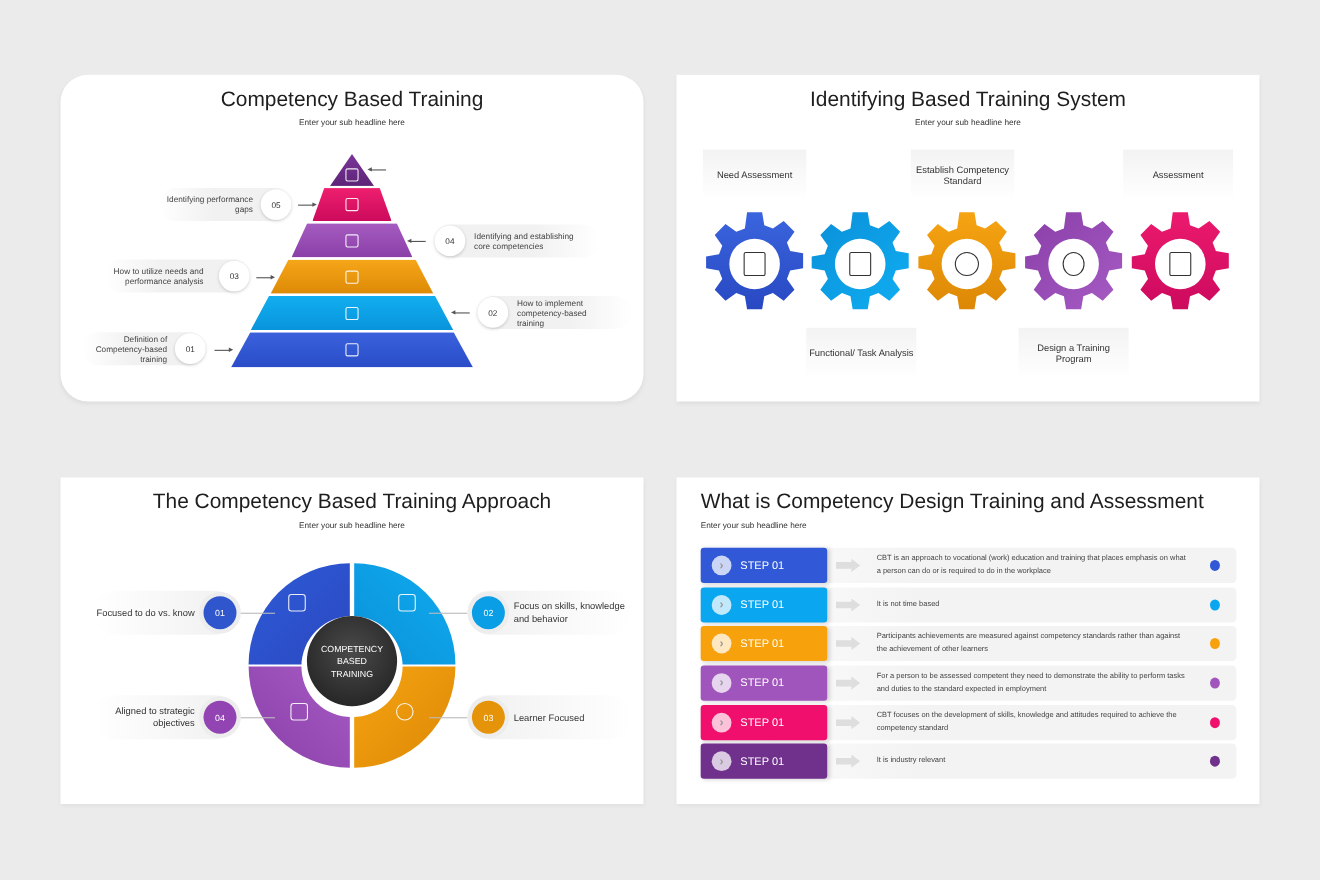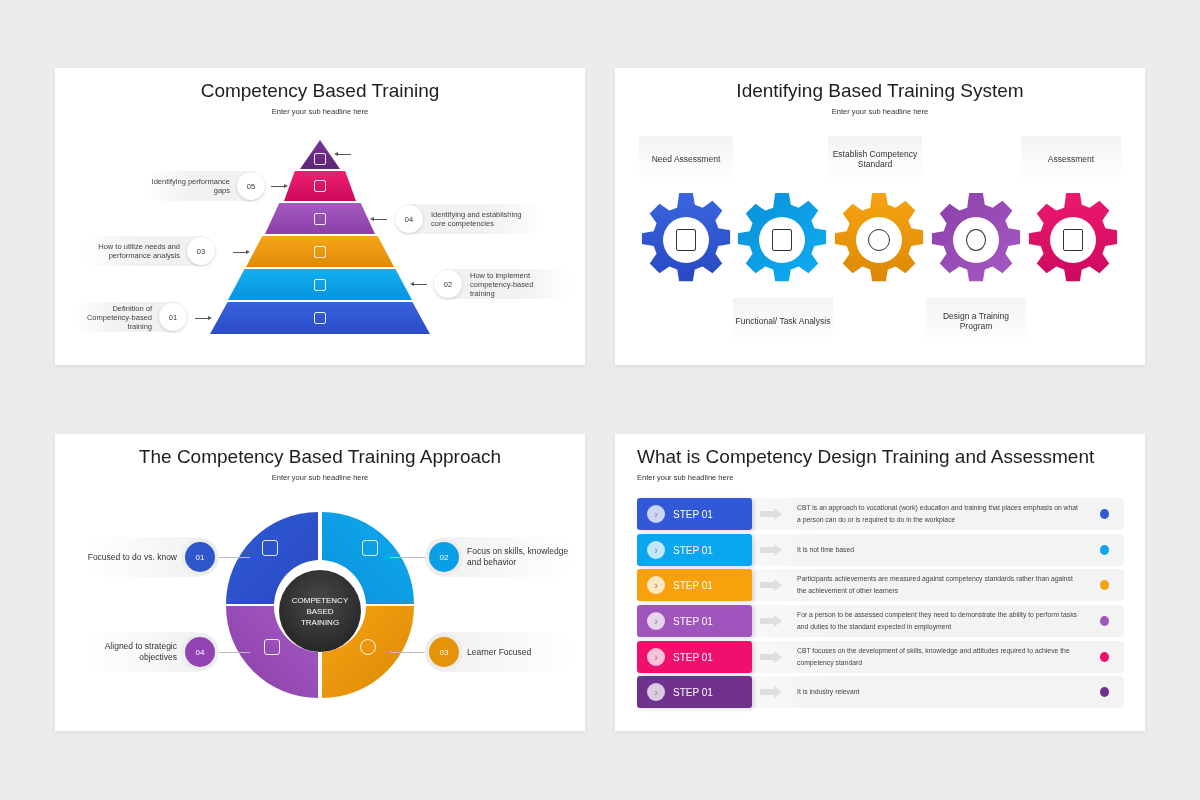--- a/index.html
+++ b/index.html
@@ -24,41 +24,41 @@
   
   .label-card { position: absolute; width: 94px; height: 46px; background: linear-gradient(180deg, #f3f3f3 0%, #ffffff 100%); display: flex; align-items: center; justify-content: center; text-align: center; font-size: 8.5px; color: #333; line-height: 10px; }
   .gear { position: absolute; width: 98px; height: 98px; }
   .gear svg { width: 100%; height: 100%; }
   .gear-inner { position: absolute; left: 26px; top: 26px; width: 46px; height: 46px; border-radius: 50%; background: #fff; display: flex; align-items: center; justify-content: center; }
   .gear-glyph { width: 20px; height: 22px; border: 1.3px solid #333; border-radius: 2px; position: relative; }
 
   
   .quad { position: absolute; width: 92px; height: 92px; display: flex; align-items: center; justify-content: center; }
   .quad-icon { width: 16px; height: 16px; border: 1.3px solid rgba(255,255,255,0.9); border-radius: 3px; }
-  .center-circle { position: absolute; width: 92px; height: 92px; border-radius: 50%; background: #fff; display: flex; align-items: flex-end; justify-content: center; }
+  .center-circle { position: absolute; width: 92px; height: 92px; border-radius: 50%; background: #fff; display: flex; align-items: flex-start; justify-content: center; }
   .center-inner { width: 82px; height: 82px; border-radius: 50%; background: radial-gradient(circle at 50% 40%, #4a4a4a 0%, #2a2a2a 70%, #1f1f1f 100%); color: #fff; font-size: 8px; text-align: center; display: flex; align-items: center; justify-content: center; line-height: 11px; }
   .app-pill { position: absolute; height: 40px; display: flex; align-items: center; }
   .app-num { width: 30px; height: 30px; border-radius: 50%; color: #fff; font-size: 8px; display: flex; align-items: center; justify-content: center; box-shadow: 0 0 0 4px #ededed; flex-shrink: 0; }
   .app-text { font-size: 8.5px; color: #333; line-height: 11px; }
   .connector { position: absolute; height: 1px; background: #bbb; }
 
   
   .step-row { position: absolute; left: 22px; width: 487px; height: 32px; }
   .step-bg { position: absolute; left: 0; right: 0; top: 0; bottom: 0; background: linear-gradient(90deg, #ffffff 0%, #f3f3f3 40%, #f3f3f3 100%); border-radius: 4px; }
   .step-tab { position: absolute; left: 0; top: 0; width: 115px; height: 32px; border-radius: 3px; display: flex; align-items: center; padding-left: 10px; box-shadow: 2px 1px 4px rgba(0,0,0,0.15); }
   .step-chev { width: 18px; height: 18px; border-radius: 50%; background: rgba(255,255,255,0.75); display: flex; align-items: center; justify-content: center; color: #999; font-size: 11px; font-weight: bold; }
   .step-label { color: #fff; font-size: 10px; margin-left: 8px; }
   .step-arrow { position: absolute; left: 123px; top: 10px; width: 22px; height: 12px; }
   .step-desc { position: absolute; left: 160px; top: 0; height: 32px; width: 285px; display: flex; align-items: center; font-size: 6.8px; color: #444; line-height: 12px; }
   .step-dot { position: absolute; right: 15px; top: 11px; width: 9px; height: 10px; border-radius: 50%; }
 </style>
 </head>
 <body>
 
-<div class="slide" style="left:55px; top:68px;">
+<div class="slide" style="left:55px; top:68px;border-radius:25px;">
   <div class="slide-title">Competency Based Training</div>
   <div class="slide-sub">Enter your sub headline here</div>
 
   <div class="tri-layer" style="left:245px; top:72px; width:40px; height:29px; --tl:50%; --tr:50%; background:linear-gradient(180deg,#7a3598,#5e2478);">
     <span class="tri-icon" style="margin-top:8px;"></span>
   </div>
   <div class="tri-layer" style="left:229px; top:103px; width:72px; height:30px; --tl:15%; --tr:85%; background:linear-gradient(180deg,#ee1f6e,#cc0a5c);">
     <span class="tri-icon"></span>
   </div>
   <div class="tri-layer" style="left:210px; top:135px; width:110px; height:31px; --tl:13%; --tr:87%; background:linear-gradient(180deg,#a55cc0,#8a3fa8);">
@@ -87,21 +87,21 @@
     <div class="pill-text" style="margin-left:8px; width:75px;">How to implement competency-based training</div>
   </div>
   <div class="arrow-small l" style="left:358px; top:216px;"></div>
 
   <div class="pill" style="left:90px; top:103px; width:120px; justify-content:flex-end;">
     <div class="pill-text" style="text-align:right; width:85px; margin-right:7px;">Identifying performance gaps</div>
     <div class="num-circle">05</div>
   </div>
   <div class="arrow-small r" style="left:216px; top:118px;"></div>
 
-  <div class="pill" style="left:28px; top:168px; width:132px; justify-content:flex-end;">
+  <div class="pill" style="left:40px; top:168px; width:132px; justify-content:space-between;">
     <div class="pill-text" style="text-align:right; width:90px; margin-right:7px;">How to utilize needs and performance analysis</div>
     <div class="num-circle">03</div>
   </div>
   <div class="arrow-small r" style="left:178px; top:184px;"></div>
 
   <div class="pill" style="left:20px; top:234px; width:112px; justify-content:flex-end;">
     <div class="pill-text" style="text-align:right; width:72px; margin-right:7px;">Definition of Competency-based training</div>
     <div class="num-circle">01</div>
   </div>
   <div class="arrow-small r" style="left:140px; top:250px;"></div>

